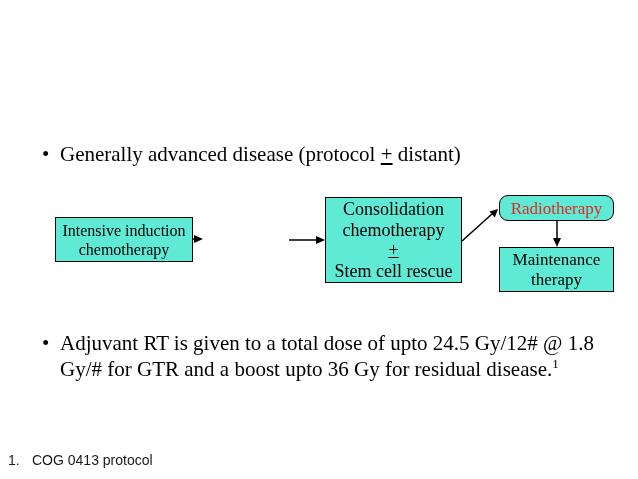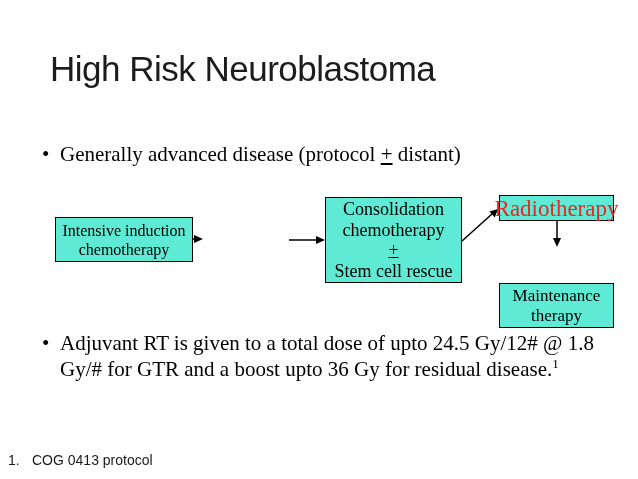--- a/index.html
+++ b/index.html
@@ -29,40 +29,39 @@
   sup.fnref { font-size:13px; line-height:0; }
 
   .fcbox {
     position:absolute; border:1.5px solid #000000; background:#5eead4;
     display:flex; flex-direction:column; align-items:center; justify-content:center;
     text-align:center; box-sizing:border-box;
   }
   .box-induction     { left:28px;  top:217px; width:138px; height:45px; font-size:16px; line-height:19px;margin-left:27px; }
   .box-surgery       { left:203px; top:227px; width:85px;  height:27px; font-size:18px; line-height:20px; }
   .box-consolidation { left:325px; top:197px; width:137px; height:86px; font-size:18px; line-height:20.5px; }
-  .box-radiotherapy  { left:499px; top:195px; width:115px; height:26px; font-size:23px; line-height:19px; color:#e12a26; }
-  .box-maintenance   { left:499px; top:247px; width:115px; height:45px; font-size:17px; line-height:20px;margin-top:36px; }
+  .box-radiotherapy  { left:499px; top:195px; width:115px; height:26px; font-size:17px; line-height:19px; color:#e12a26;border-radius:9px; }
+  .box-maintenance   { left:499px; top:247px; width:115px; height:45px; font-size:17px; line-height:20px; }
 
   svg.arrows { position:absolute; left:0; top:0; width:638px; height:479px; pointer-events:none; }
   svg.arrows line { stroke:#000000; stroke-width:1.5; }
   svg.arrows polygon { fill:#000000; }
 
   .footnote {
     position:absolute; left:8px; top:452px;
     font-family:"Liberation Sans", "DejaVu Sans", sans-serif;
     font-size:14px; color:#1a1a1a; display:flex;
   }
   .fn-num { width:24px; flex:0 0 24px; }
 </style>
 </head>
 <body>
 
 <div class="slide">
 
-  <div class="title">High Risk Neuroblastoma</div>
 
   <div class="bullet b1">
     <span class="bm">•</span>
     <span class="bt"><span>Generally advanced disease (protocol </span><span class="uplus">+</span><span> distant)</span></span>
   </div>
 
   <svg class="arrows" viewBox="0 0 638 479" xmlns="http://www.w3.org/2000/svg">
     <g>
       <line x1="167" y1="239" x2="196" y2="239"></line>
       <polygon points="203,239 194,235 194,243"></polygon>

